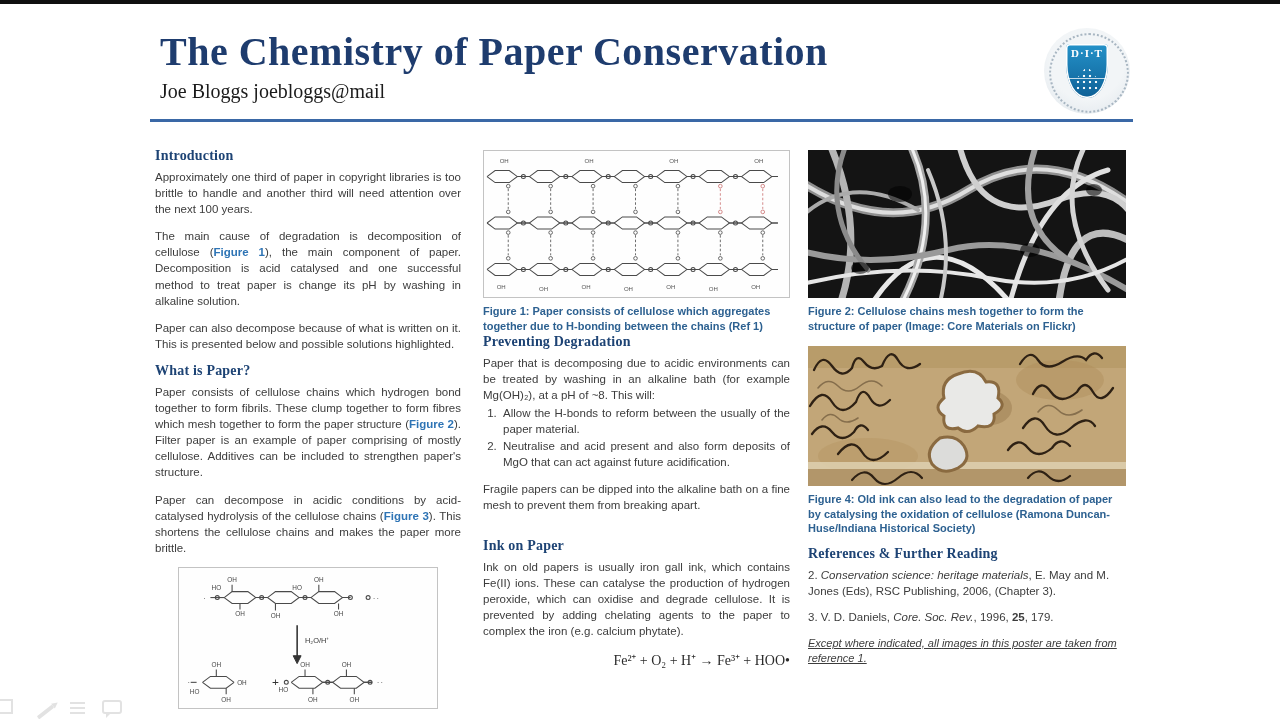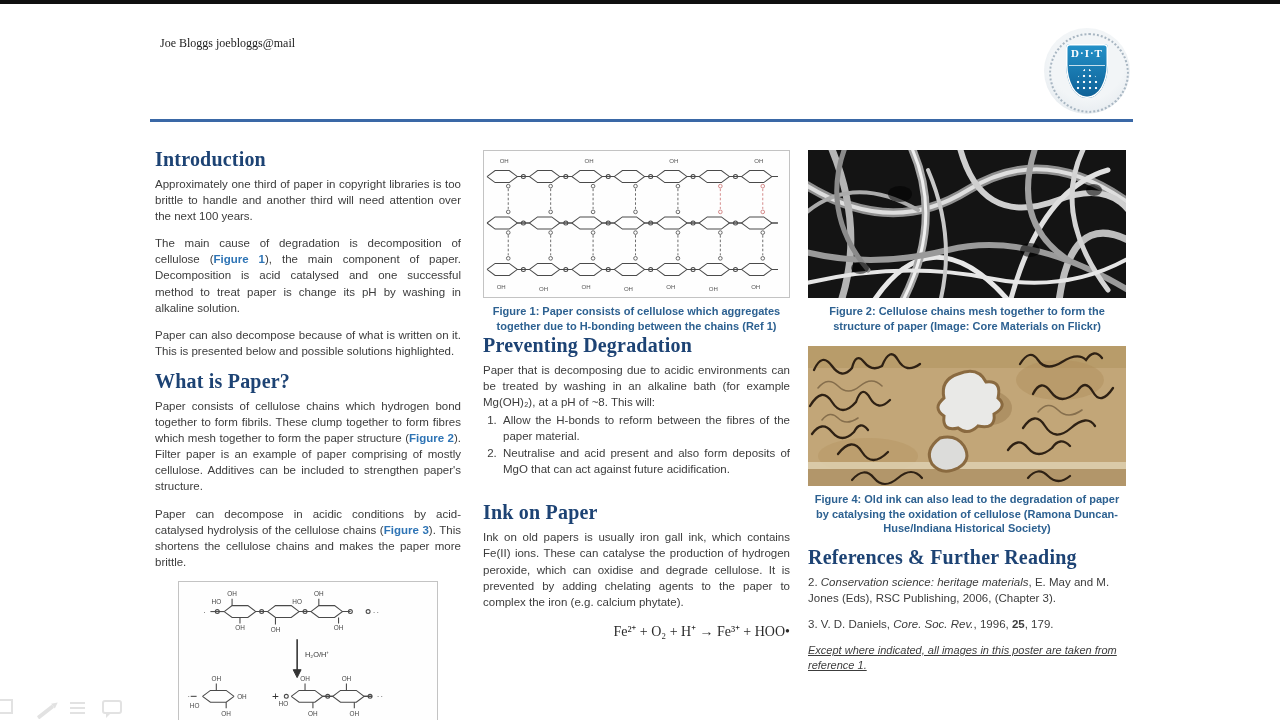--- a/index.html
+++ b/index.html
@@ -4,60 +4,60 @@
 <style>
   html,body{margin:0;padding:0;background:#fff;}
   body{width:1280px;height:720px;overflow:hidden;position:relative;
        font-family:"Liberation Sans",sans-serif;}
   .letterbox{position:absolute;left:0;top:0;width:1280px;height:4px;background:#101010;}
 
   
   .hdr{position:absolute;left:160px;top:30px;width:900px;}
   .hdr h1{margin:0;font-family:"Liberation Serif",serif;font-weight:bold;
           font-size:40px;color:#1e3c6e;letter-spacing:.5px;line-height:1.1;}
-  .hdr .auth{margin-top:6px;font-family:"Liberation Serif",serif;font-size:12px;color:#1b1b1b;}
+  .hdr .auth{margin-top:6px;font-family:"Liberation Serif",serif;font-size:20px;color:#1b1b1b;}
   .rule{position:absolute;left:150px;top:119px;width:983px;height:3px;background:#3a68a6;}
 
   
   .logo{position:absolute;left:1036px;top:28px;width:104px;height:88px;}
   .logo .disc{position:absolute;left:8px;top:0;width:86px;height:86px;border-radius:50%;
               background:radial-gradient(circle at 50% 40%, #f2f5f7 0 55%, #dde4ea 100%);}
   .logo .ringtxt{position:absolute;left:13px;top:5px;width:76px;height:76px;border-radius:50%;
               border:2px dotted #a8b6c2;}
   .logo .shield{position:absolute;left:30px;top:16px;width:42px;height:54px;
               background:linear-gradient(#2492c9,#0e6096);
               border-radius:4px 4px 48% 48%/4px 4px 62% 62%;
               box-shadow:0 0 0 1.5px #fff inset;}
   .logo .dit{display:block;text-align:center;color:#fff;font-family:"Liberation Serif",serif;
               font-weight:bold;font-size:11px;padding-top:3px;letter-spacing:1px;
-              border-bottom:1px solid rgba(255,255,255,.75);padding-bottom:6px;margin:0 3px;}
+              border-bottom:1px solid rgba(255,255,255,.75);padding-bottom:19px;margin:0 3px;}
   .logo .dots{position:absolute;left:8px;top:22px;width:26px;height:24px;
               background-image:radial-gradient(circle, rgba(255,255,255,.95) 1.1px, transparent 1.6px);
               background-size:6px 6px;background-position:1px 1px;
               clip-path:polygon(50% 0,92% 55%,100% 100%,0 100%,8% 55%);}
 
   
   .col{position:absolute;}
   #col1{left:155px;top:148px;width:306px;}
   #col2{left:483px;top:150px;width:307px;}
   #col3{left:808px;top:150px;width:318px;}
 
   h2.sec{margin:0 0 5px 0;font-family:"Liberation Serif",serif;font-weight:bold;
-         font-size:20px;color:#1d4374;letter-spacing:.2px;}
+         font-size:14px;color:#1d4374;letter-spacing:.2px;}
   .mt{margin-top:15px;}
   p.body{margin:0 0 11px 0;font-size:11.5px;line-height:1.4;color:#3c3c3c;text-align:justify;}
   p.body:last-child{margin-bottom:0;}
   .figref{color:#2e74b5;font-weight:bold;}
   .it{font-style:italic;} .bd{font-weight:bold;}
 
   ol.num{margin:0 0 11px 0;padding-left:17px;font-size:11.5px;line-height:1.4;color:#3c3c3c;}
   ol.num li{text-align:justify;padding-left:3px;margin-bottom:1px;}
 
   .cap{margin-top:6px;font-size:11px;font-weight:bold;color:#2d6191;
-       text-align:center;line-height:1.35;}
+       text-align:left;line-height:1.35;}
 
   
   .figbox{border:1px solid #c3c3c3;background:#fefefe;}
   #fig1box{width:305px;height:146px;}
   #fig3box{width:258px;height:140px;margin:10px auto 0 auto;}
   .photo{width:318px;overflow:hidden;}
   #fig2img{height:148px;background:#161616;}
   #fig4img{height:140px;margin-top:12px;background:#c2a678;}
 
   .eqs{margin-top:10px;text-align:right;font-family:"Liberation Serif",serif;
@@ -80,20 +80,21 @@
        border-top:6px solid #e2e2e2;border-right:6px solid transparent;}
 
   svg text{font-family:"Liberation Sans",sans-serif;}
 </style>
 </head>
 <body>
 
 <div class="letterbox"></div>
 
 <header class="hdr">
+  <h1>The Chemistry of Paper Conservation</h1>
   <div class="auth">Joe Bloggs joebloggs@mail</div>
 </header>
 
 <div class="logo">
   <div class="disc"></div>
   <div class="ringtxt"></div>
   <div class="shield">
     <span class="dit">D·I·T</span>
     <div class="dots"></div>
   </div>
@@ -245,23 +246,24 @@
         <text x="188" y="12">OH</text>
         <text x="272" y="12">OH</text>
       </g>
     </svg>
   </div>
   <div class="cap">Figure 1: Paper consists of cellulose which aggregates together due to H-bonding between the chains  (Ref 1)</div>
 
   <h2 class="sec mt">Preventing Degradation</h2>
   <p class="body" style="margin-bottom:2px"><span>Paper that is decomposing due to acidic environments can be treated by washing in an alkaline bath (for example Mg(OH)₂), at a pH of ~8. This will:</span></p>
   <ol class="num">
-    <li>Allow the H-bonds to reform between the fibres of the paper material.</li>
+    <li>Allow the H-bonds to reform between the usually of the paper material.</li>
     <li>Neutralise and acid present and also form deposits of MgO that can act against future acidification.</li>
   </ol>
+  <p class="body"><span>Fragile papers can be dipped into the alkaline bath on a fine mesh to prevent them from breaking apart.</span></p>
 
   <h2 class="sec" style="margin-top:24px">Ink on Paper</h2>
   <p class="body"><span>Ink on old papers is usually iron gall ink, which contains Fe(II) ions. These can catalyse the production of hydrogen peroxide, which can oxidise and degrade cellulose. It is prevented by adding chelating agents to the paper to complex the iron (e.g. calcium phytate).</span></p>
   <div class="eqs">
     <div>Fe²⁺ + O₂ + H⁺ → Fe³⁺ + HOO•</div>
   </div>
 </section>
 
 <section class="col" id="col3">
 

